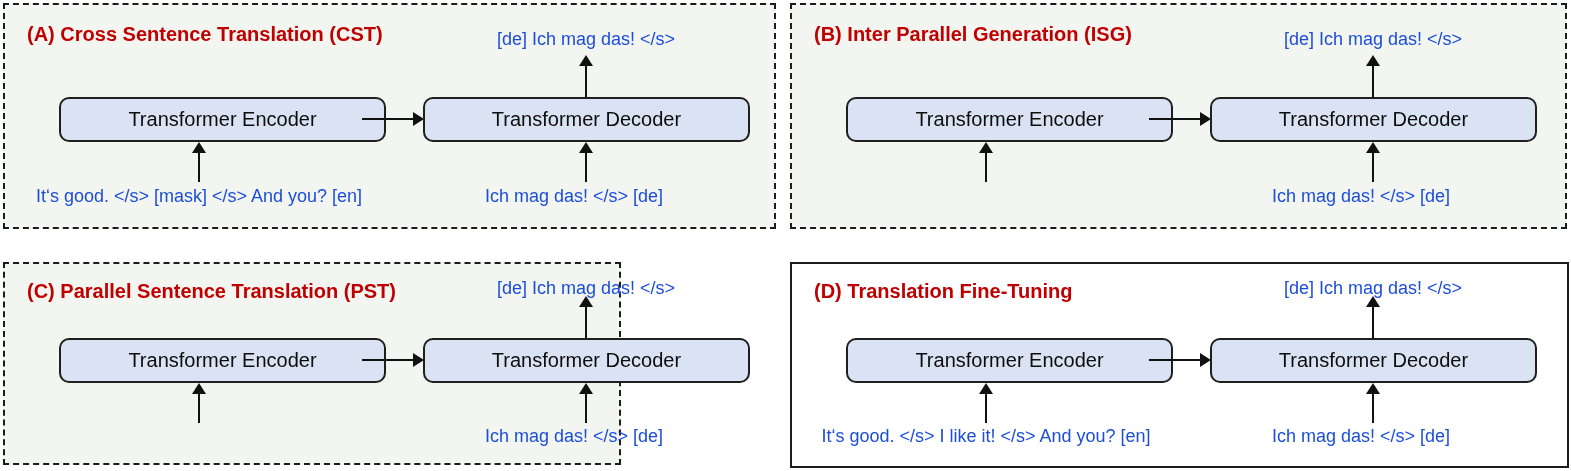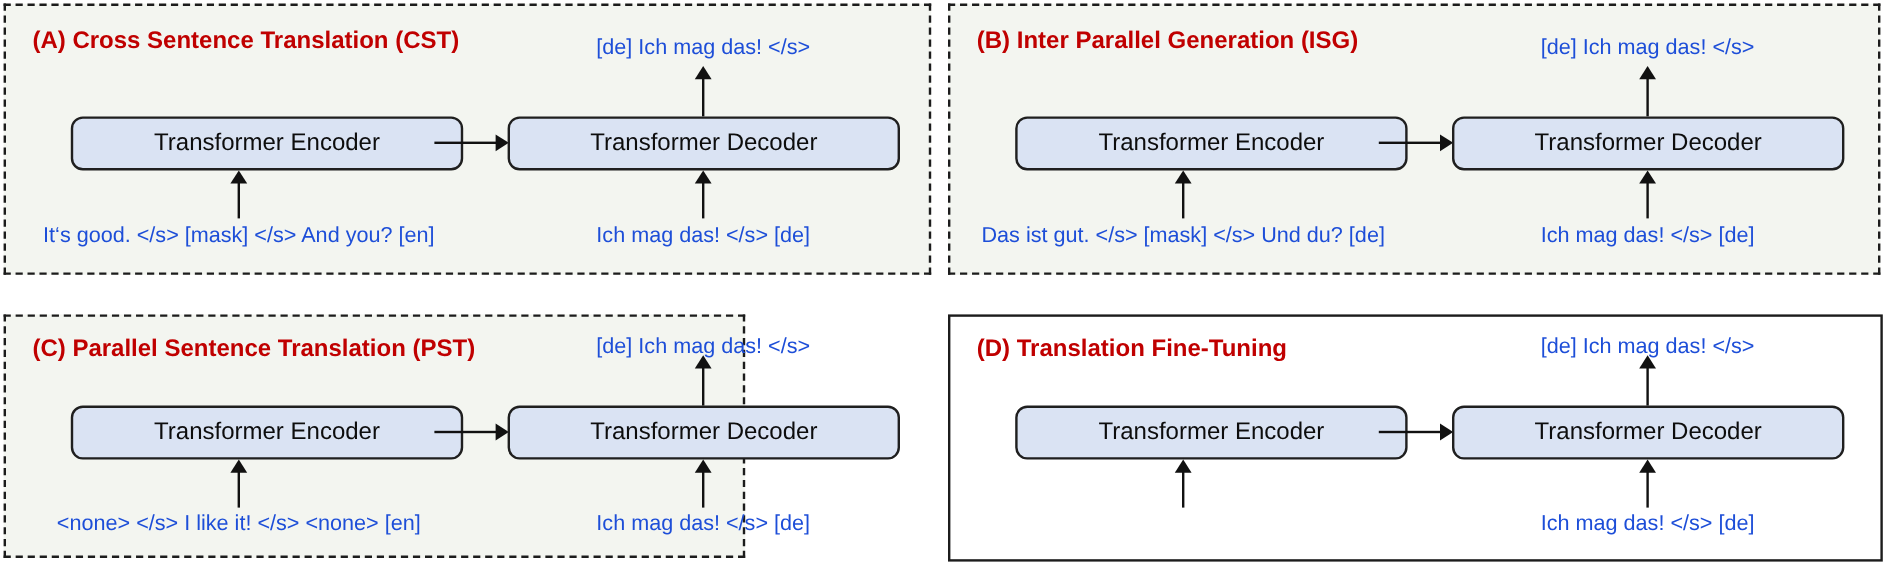--- a/index.html
+++ b/index.html
@@ -60,21 +60,21 @@
   .row-top    .enc-in-arrow, .row-top    .dec-in-arrow { top:137px; }
   .row-bottom .enc-in-arrow, .row-bottom .dec-in-arrow { top:119px; }
   .row-top    .out-arrow { top:50px; }
   .row-bottom .out-arrow { top:32px; }
 
   .token {
     position:absolute; font-size:18px; white-space:nowrap;
     transform:translateX(-50%); color:#1d4ed8;
   }
   .enc-input { left:194px; }
-  .dec-input { left:581px; }
+  .dec-input { left:569px; }
   .output    { left:581px; }
   .row-top    .enc-input, .row-top    .dec-input { top:181px; }
   .row-bottom .enc-input, .row-bottom .dec-input { top:162px; }
   .row-top    .output { top:24px; }
   .row-bottom .output { top:14px; }
 </style>
 </head>
 <body>
 
 <div class="stage">
@@ -102,50 +102,49 @@
     <div class="v-arrow out-arrow"></div>
     <div class="box encoder">
       <span>Transformer Encoder</span>
     </div>
     <div class="h-arrow"></div>
     <div class="box decoder">
       <span>Transformer Decoder</span>
     </div>
     <div class="v-arrow enc-in-arrow"></div>
     <div class="v-arrow dec-in-arrow"></div>
-    <div class="token enc-input">Das ist gut. &lt;/s&gt; [mask] &lt;/s&gt; Und du? [de]</div>
     <div class="token dec-input">Ich mag das! &lt;/s&gt; [de]</div>
   </section>
 
   <section class="panel pretrain pos-c row-bottom">
     <h2 class="panel-title">(C) Parallel Sentence Translation (PST)</h2>
     <div class="token output">[de] Ich mag das! &lt;/s&gt;</div>
     <div class="v-arrow out-arrow"></div>
     <div class="box encoder">
       <span>Transformer Encoder</span>
     </div>
     <div class="h-arrow"></div>
     <div class="box decoder">
       <span>Transformer Decoder</span>
     </div>
     <div class="v-arrow enc-in-arrow"></div>
     <div class="v-arrow dec-in-arrow"></div>
-    <div class="token enc-input">&lt;none&gt; &lt;/s&gt; I like it! &lt;/s&gt; &lt;none&gt; [en]</div>
     <div class="token dec-input">Ich mag das! &lt;/s&gt; [de]</div>
   </section>
 
   <section class="panel finetune pos-d row-bottom">
     <h2 class="panel-title">(D) Translation Fine-Tuning</h2>
     <div class="token output">[de] Ich mag das! &lt;/s&gt;</div>
     <div class="v-arrow out-arrow"></div>
     <div class="box encoder">
       <span>Transformer Encoder</span>
     </div>
     <div class="h-arrow"></div>
     <div class="box decoder">
       <span>Transformer Decoder</span>
     </div>
     <div class="v-arrow enc-in-arrow"></div>
     <div class="v-arrow dec-in-arrow"></div>
+    <div class="token enc-input">It‘s good. &lt;/s&gt; I like it! &lt;/s&gt; And you? [en]</div>
     <div class="token dec-input">Ich mag das! &lt;/s&gt; [de]</div>
   </section>
 
 </div>
 
 </body></html>

